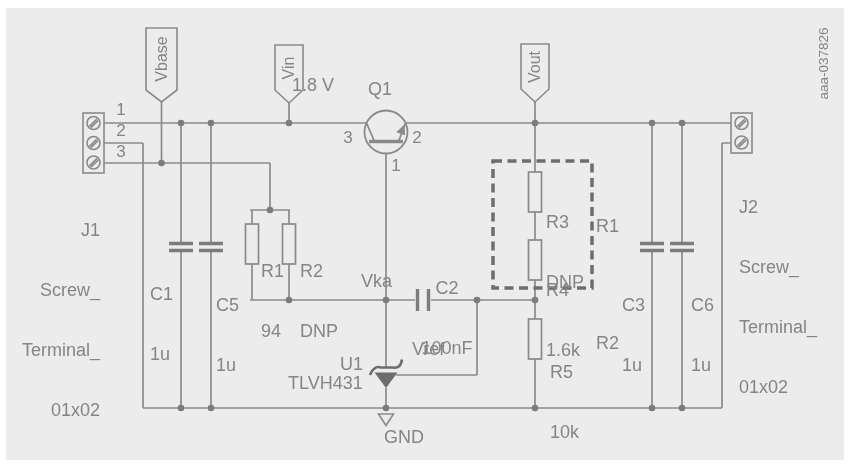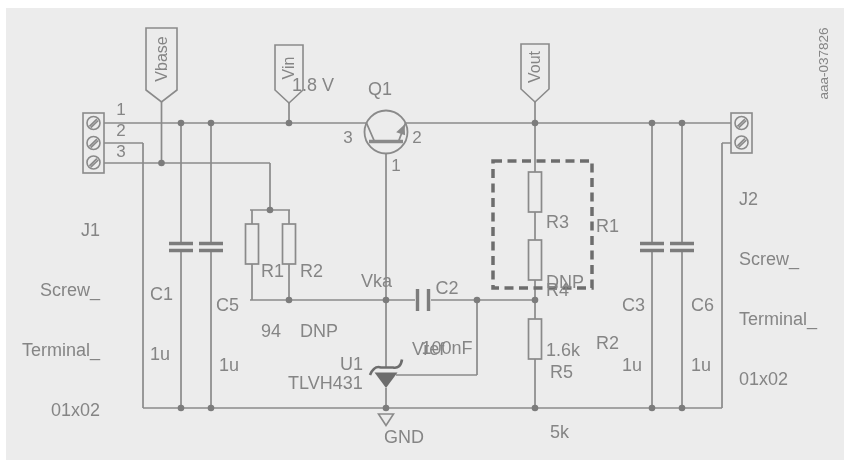--- a/index.html
+++ b/index.html
@@ -134,32 +134,32 @@
   <div class="lbl small center" style="left:113px;top:121px;width:16px;">2</div>
   <div class="lbl small center" style="left:113px;top:142px;width:16px;">3</div>
 
   <div class="lbl right" style="left:8px;top:180px;width:92px;text-align:right;">
     <div>J1</div>
     <div>Screw_</div>
     <div>Terminal_</div>
     <div>01x02</div>
   </div>
 
-  <div class="lbl" style="left:739px;top:149px;">
+  <div class="lbl" style="left:739px;top:157px;">
     <div>J2</div>
     <div>Screw_</div>
     <div>Terminal_</div>
     <div>01x02</div>
   </div>
 
   <div class="lbl" style="left:150px;top:244px;">
     <div>C1</div>
     <div>1u</div>
   </div>
-  <div class="lbl" style="left:216px;top:255px;text-align:right;">
+  <div class="lbl" style="left:216px;top:255px;">
     <div>C5</div>
     <div>1u</div>
   </div>
   <div class="lbl center" style="left:415px;top:238px;width:64px;">
     <div>C2</div>
     <div>100nF</div>
   </div>
   <div class="lbl" style="left:622px;top:255px;">
     <div>C3</div>
     <div>1u</div>
@@ -180,21 +180,21 @@
   <div class="lbl" style="left:546px;top:172px;">
     <div>R3</div>
     <div>DNP</div>
   </div>
   <div class="lbl" style="left:546px;top:240px;">
     <div>R4</div>
     <div>1.6k</div>
   </div>
   <div class="lbl" style="left:550px;top:322px;">
     <div>R5</div>
-    <div>5k</div>
+    <div>10k</div>
   </div>
   <div class="lbl" style="left:596px;top:216px;">R1</div>
   <div class="lbl" style="left:596px;top:333px;">R2</div>
 
   <div class="lbl right" style="left:342px;top:271px;width:50px;">Vka</div>
   <div class="lbl" style="left:412px;top:339px;">Vref</div>
   <div class="lbl" style="left:384px;top:427px;">GND</div>
 
   <div class="lbl" style="left:340px;top:354px;">U1</div>
   <div class="lbl" style="left:288px;top:373px;">TLVH431</div>

